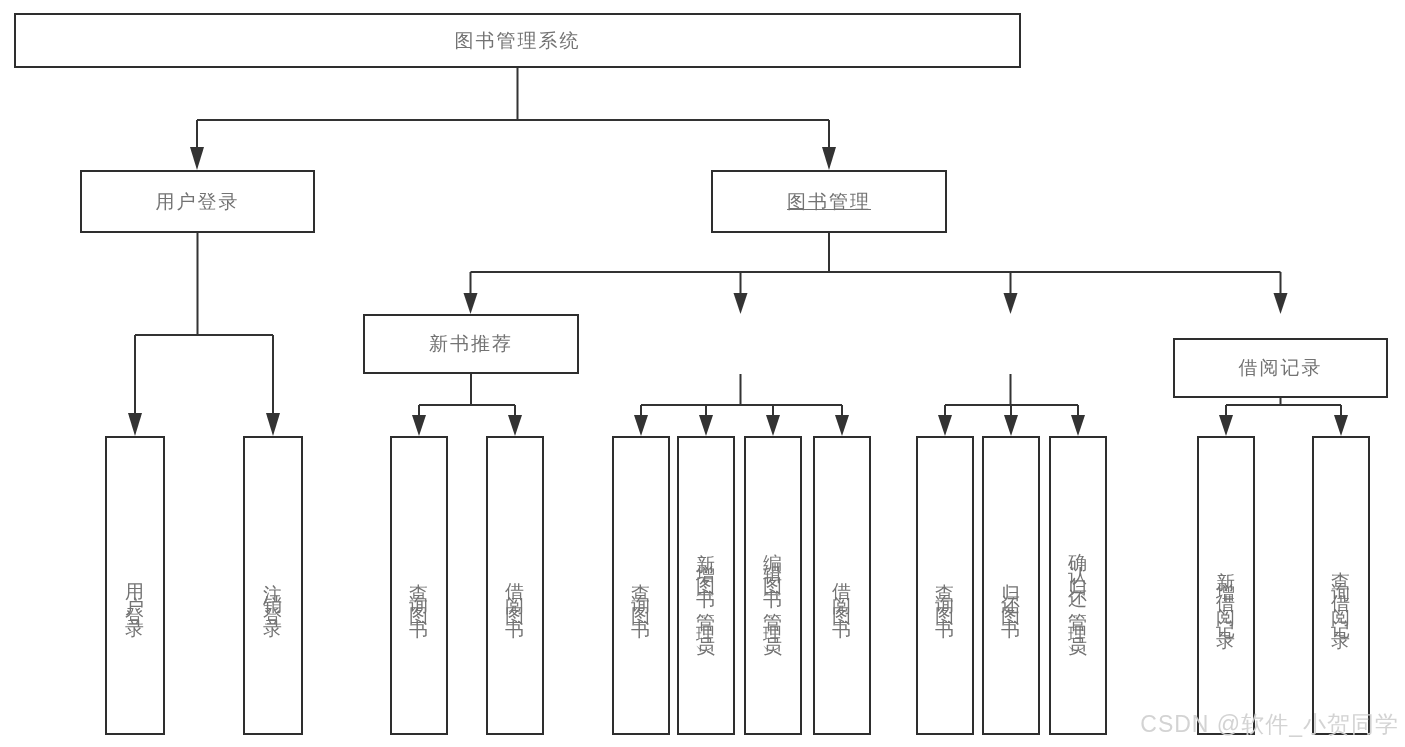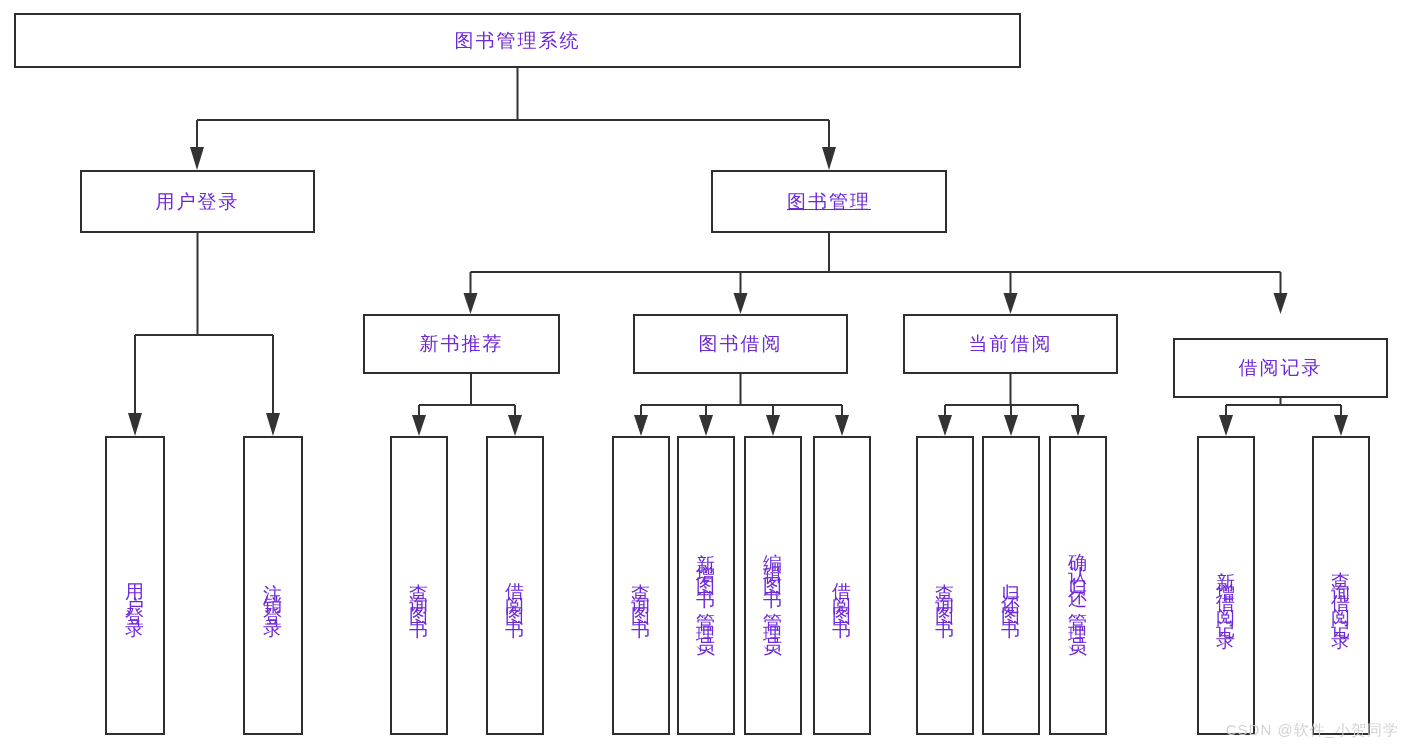--- a/index.html
+++ b/index.html
@@ -4,51 +4,51 @@
 <style>
   html,body{margin:0;padding:0;background:#ffffff;}
   .stage{
     position:relative;width:1405px;height:747px;background:#ffffff;
     font-family:"Liberation Sans","DejaVu Sans",sans-serif;overflow:hidden;
   }
   .wires{position:absolute;left:0;top:0;width:1405px;height:747px;}
   .node{
     position:absolute;background:#ffffff;border:2px solid #2e2e2e;
     box-sizing:border-box;display:flex;align-items:center;justify-content:center;
-    color:#6d28d9;
+    color:#737373;
   }
   .hnode{font-size:19px;letter-spacing:2px;font-weight:400;}
   .vnode span{
     writing-mode:vertical-rl;text-orientation:mixed;
     font-size:19px;letter-spacing:12px;line-height:1;padding-top:12px;
   }
   
   .n-root{left:14px;top:13px;width:1007px;height:55px;}
   .n-l2a{left:80px;top:170px;width:235px;height:63px;}
   .n-l2b{left:711px;top:170px;width:236px;height:63px;text-decoration:underline;}
-  .n-l3a{left:363px;top:314px;width:197px;height:60px;justify-content:center;}
+  .n-l3a{left:363px;top:314px;width:216px;height:60px;justify-content:center;}
   .n-l3b{left:633px;top:314px;width:215px;height:60px;}
   .n-l3c{left:903px;top:314px;width:215px;height:60px;}
   .n-l3d{left:1173px;top:314px;width:215px;height:60px;margin-top:24px;}
   .leaf{top:436px;height:299px;}
   .n-a1{left:105px;width:60px;}
   .n-a2{left:243px;width:60px;}
   .n-b1{left:390px;width:58px;}
   .n-b2{left:486px;width:58px;}
   .n-c1{left:612px;width:58px;}
   .n-c2{left:677px;width:58px;}
   .n-c3{left:744px;width:58px;}
   .n-c4{left:813px;width:58px;}
   .n-d1{left:916px;width:58px;}
   .n-d2{left:982px;width:58px;}
   .n-d3{left:1049px;width:58px;}
   .n-e1{left:1197px;width:58px;}
   .n-e2{left:1312px;width:58px;}
   .watermark{
-    position:absolute;right:6px;bottom:7px;font-size:15px;
+    position:absolute;right:6px;bottom:7px;font-size:23px;
     color:rgba(209,209,209,0.95);letter-spacing:1px;z-index:5;white-space:nowrap;margin-left:11px;
   }
 </style>
 </head>
 <body>
 
 <div class="stage">
 
   <svg class="wires" viewBox="0 0 1405 747" xmlns="http://www.w3.org/2000/svg">
     <g stroke="#333333" stroke-width="2" fill="none">
@@ -97,26 +97,20 @@
   <div class="node hnode n-l2a">
     <span>用户登录</span>
   </div>
   <div class="node hnode n-l2b">
     <span>图书管理</span>
   </div>
 
   <div class="node hnode n-l3a">
     <span>新书推荐</span>
   </div>
-  <div class="node hnode n-l3b">
-    <span>图书借阅</span>
-  </div>
-  <div class="node hnode n-l3c">
-    <span>当前借阅</span>
-  </div>
   <div class="node hnode n-l3d">
     <span>借阅记录</span>
   </div>
 
   <div class="node vnode leaf n-a1">
     <span>用户登录</span>
   </div>
   <div class="node vnode leaf n-a2">
     <span>注销登录</span>
   </div>

